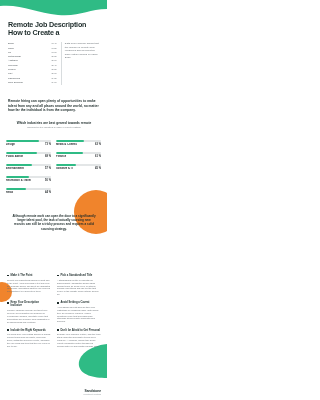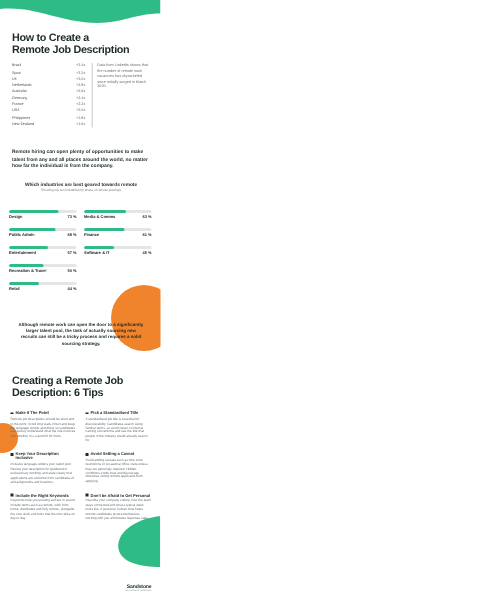--- a/index.html
+++ b/index.html
@@ -93,22 +93,22 @@
 
 <div class="page">
 
   <div class="wave">
     <svg width="107" height="20" viewBox="0 0 107 20">
       <path d="M0 0 H107 V9 C88 9 80 17 58 15 C36 13 22 4 0 6 Z" fill="#2fbb85"></path>
     </svg>
   </div>
 
   <div class="sec" id="title-block">
+    <div class="h1">Remote Job Description</div>
     <div class="h1">How to Create a</div>
-    <div class="h1">Remote Job Description</div>
   </div>
 
   <div class="sec" id="table-note">
     <div class="tbl">
       <div class="trow">
         <span class="c1">Brazil</span>
         <span class="c2">+3.4x</span>
       </div>
       <div class="trow">
         <span class="c1">Spain</span>
@@ -237,24 +237,20 @@
       </div>
     </div>
 
   </div>
 
   <div class="circle" id="circle-a"></div>
   <div class="circle" id="circle-b"></div>
 
   <div class="sec" id="callout">Although remote work can open the door to a significantly larger talent pool, the task of actually sourcing new recruits can still be a tricky process and requires a solid sourcing strategy.</div>
 
-  <div class="sec" id="head2">
-    <div class="h1">Creating a Remote Job</div>
-    <div class="h1">Description: 6 Tips</div>
-  </div>
 
   <div class="wave-b">
     <svg width="40" height="34" viewBox="0 0 40 34">
       <path d="M40 0 C22 2 10 12 12 22 C14 31 26 34 40 34 Z" fill="#2fbb85"></path>
     </svg>
   </div>
 
   <div class="sec" id="tips">
     <div class="tip">
       <div class="tip-h">

